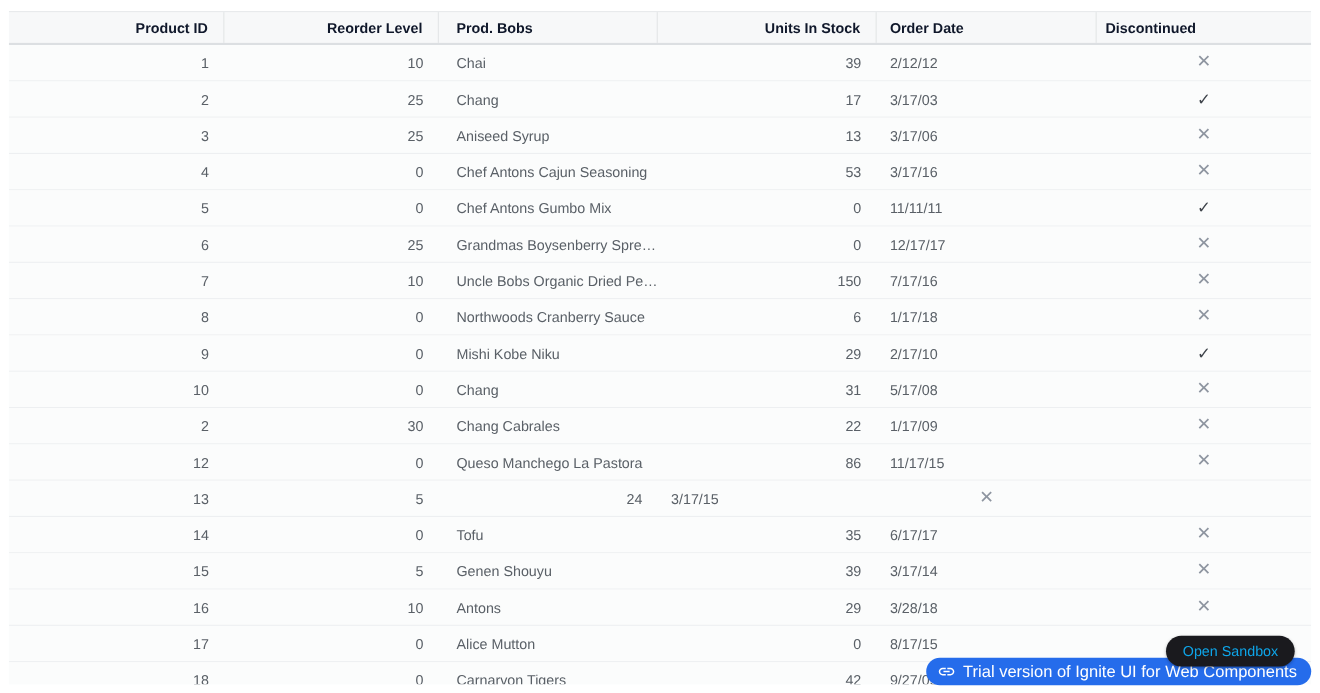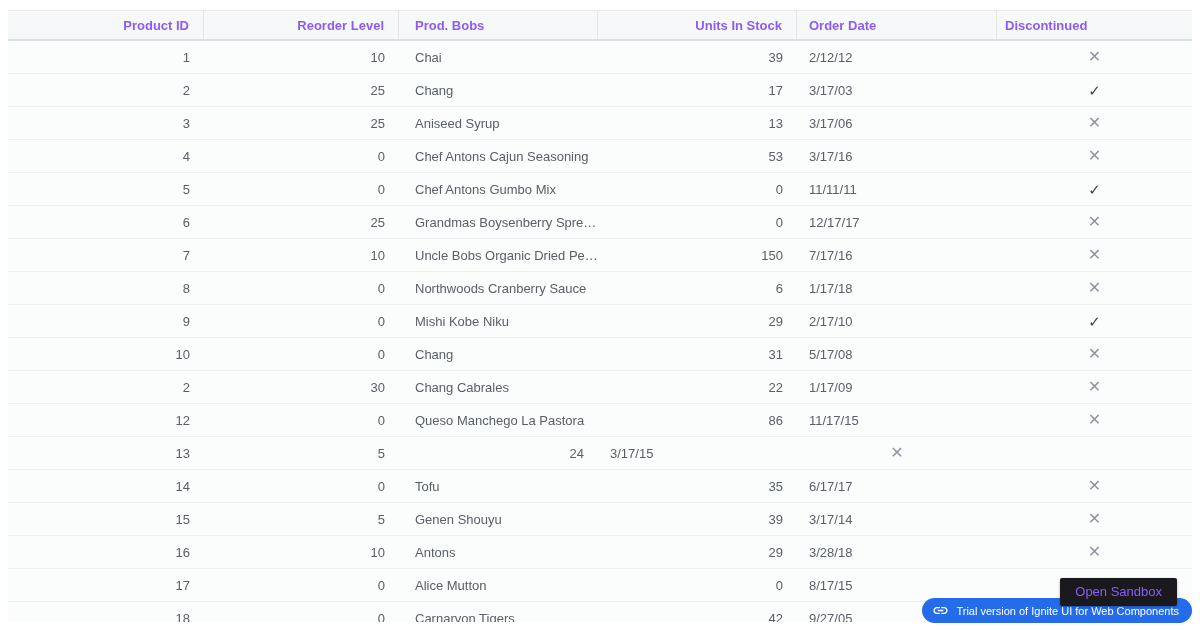--- a/index.html
+++ b/index.html
@@ -15,21 +15,21 @@
     grid-template-columns:196px 195px 199px 199px 200px 195px;
     align-items:stretch;
   }
   .grid-header {
     height:31px; background:#f7f8f9;
     border-top:1px solid #e8eaec;
     border-bottom:2px solid #dcdfe2;
   }
   .hcell {
     display:flex; align-items:center;
-    font-size:13px; font-weight:bold; color:#8b5cf6;
+    font-size:13px; font-weight:bold; color:#0f172a;
     border-right:1px solid #e3e5e7;
     overflow:hidden; white-space:nowrap;
   }
   .hcell:last-child { border-right:none; }
   .body-row { height:33px; border-bottom:1px solid #edeff1; background:#fbfcfc; }
   .bcell {
     display:flex; align-items:center;
     font-size:13px; color:#5a6067;
     overflow:hidden; white-space:nowrap;
   }
@@ -39,29 +39,29 @@
   .al-center { justify-content:center; }
   .hcell.al-left-disc { justify-content:flex-start; padding-left:8px; }
 
   .icon-mark { font-size:15px; line-height:1; }
   .icon-mark.x     { color:#8e95a0; font-size:16px; }
   .icon-mark.check { color:#3f444b; }
 
   .sandbox-btn {
     position:absolute; top:578px; right:23px; z-index:10;
     height:28px; padding:0 15px; line-height:28px;
-    background:#1a1a1e; color:#8b5cf6; font-size:13px;
-    border:none; border-radius:2px; cursor:pointer;
+    background:#1a1a1e; color:#0ea5e9; font-size:13px;
+    border:none; border-radius:14px; cursor:pointer;
     box-shadow:0 1px 3px rgba(0,0,0,0.3);
   }
   .trial-pill {
     position:absolute; top:598px; right:8px; z-index:5;
     height:25px; padding:0 13px 0 10px;
     display:flex; align-items:center; gap:7px;
-    background:#256ceb; color:#ffffff; font-size:11px;
+    background:#256ceb; color:#ffffff; font-size:15px;
     border-radius:13px; cursor:pointer; white-space:nowrap;
   }
   .trial-pill svg { display:block; }
 </style>
 </head>
 <body>
 
 <div class="grid">
   <div class="grid-row grid-header">
     <div class="hcell al-right">Product ID</div>

